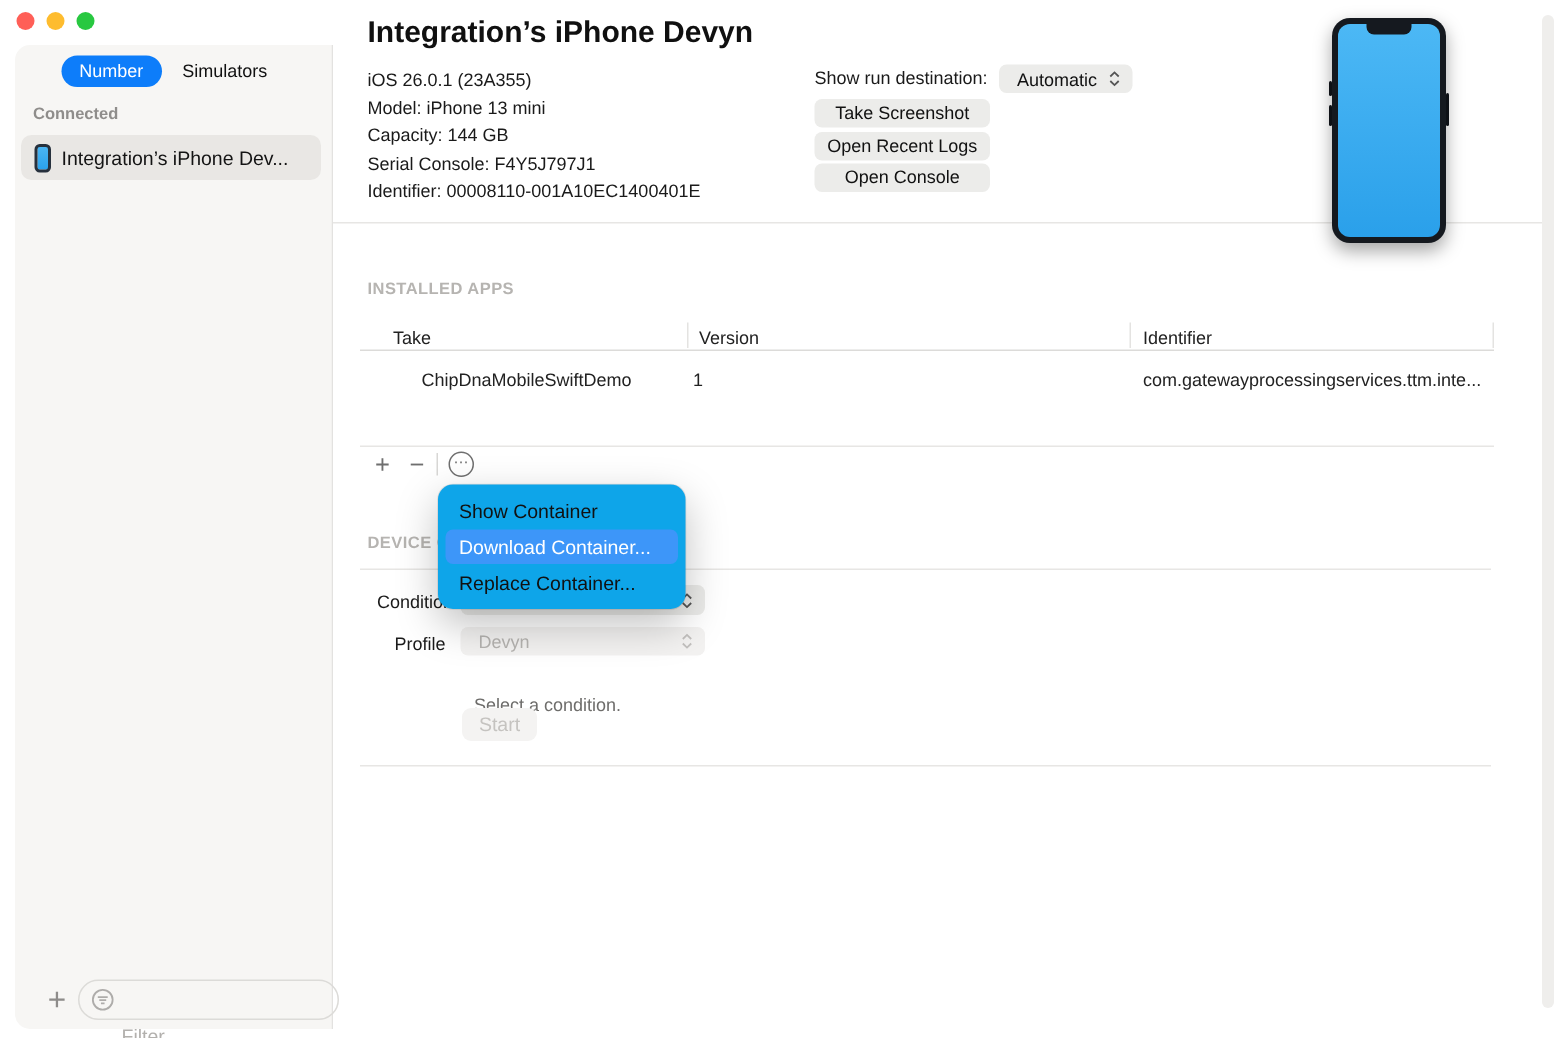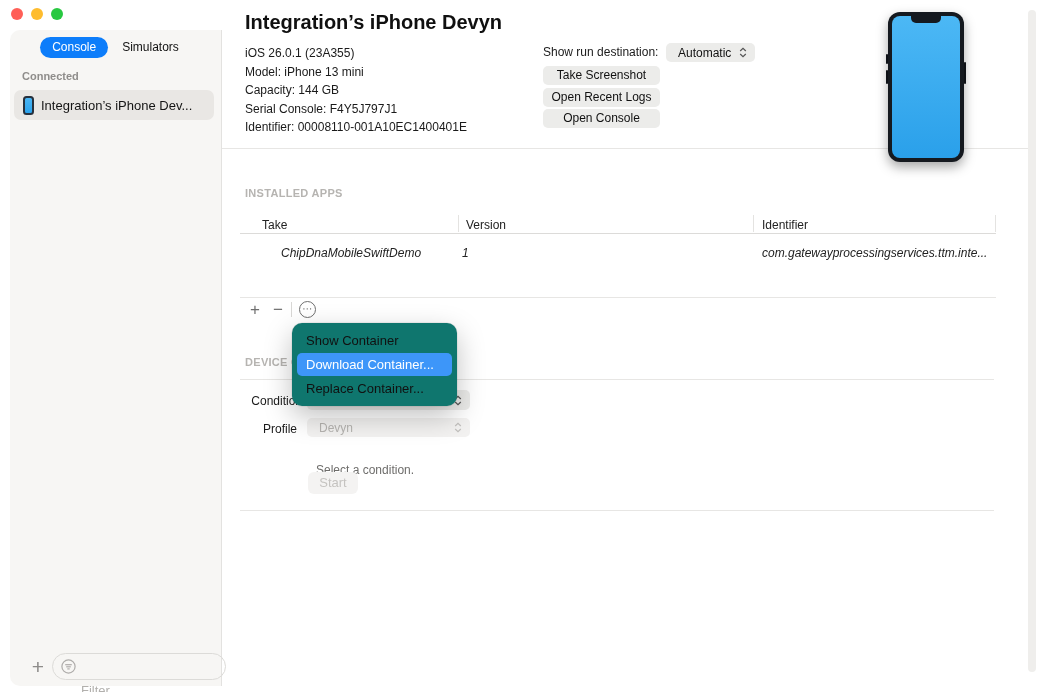--- a/index.html
+++ b/index.html
@@ -57,30 +57,30 @@
   .pb-l2 { left:-2px; top:58px; width:2px; height:14px; border-radius:1px; }
   .pb-r  { right:-2px; top:50px; width:2px; height:22px; border-radius:1px; }
 
   
   .hdiv { position:absolute; height:1px; background:#e7e6e4; }
   .vdiv { position:absolute; width:1px; background:#e4e3e1; }
 
   
   .sec-title { position:absolute; font-size:11px; font-weight:700; letter-spacing:0.3px; color:#b6b4b1; }
   .tbl-head { position:absolute; font-size:12px; color:#222; }
-  .tbl-cell { position:absolute; font-size:12px; color:#222; white-space:nowrap;font-style:italic; }
+  .tbl-cell { position:absolute; font-size:12px; color:#222; white-space:nowrap; }
 
   
   .tb-btn { position:absolute; font-size:17px; color:#6f6f6f; width:18px; height:18px; line-height:17px;
             text-align:center; cursor:default; }
   .more-circle { position:absolute; left:299px; top:301px; width:17px; height:17px; border:1.2px solid #6f6f6f;
             border-radius:50%; color:#6f6f6f; font-size:10px; line-height:14px; text-align:center; letter-spacing:0.5px; }
 
   
-  .ctx-menu { position:absolute; left:292px; top:323px; width:165px; background:#0f766e; border-radius:10px;
+  .ctx-menu { position:absolute; left:292px; top:323px; width:165px; background:#0ea5e9; border-radius:10px;
             padding:5px 0; box-shadow:0 0 0 0.5px rgba(0,0,0,0.10), 0 10px 28px rgba(0,0,0,0.25); z-index:50; }
   .ctx-item { height:23px; line-height:23px; margin:1px 5px; padding:0 9px; font-size:13px; color:#111;
             border-radius:5px; white-space:nowrap; cursor:default; }
   .ctx-item.hl { background:#3d96f9; color:#ffffff; }
 
   
   .form-label { position:absolute; font-size:12px; color:#1a1a1a; text-align:right; }
   .dd-condition { left:307px; top:390px; width:163px; height:20px; }
   .dd-profile { left:307px; top:418px; width:163px; height:19px; background:#f3f2f1; color:#b5b3b0; }
   .dd-profile .dd-text { color:#b5b3b0; }
@@ -95,21 +95,21 @@
 <body>
 
 <div id="app">
 
   <div class="traffic tl-close"></div>
   <div class="traffic tl-min"></div>
   <div class="traffic tl-zoom"></div>
 
   <div class="sidebar">
     <div class="seg-tabs">
-      <div class="seg-tab sel">Console</div>
+      <div class="seg-tab sel">Number</div>
       <div class="seg-tab">Simulators</div>
     </div>
     <div class="side-section">Connected</div>
     <div class="side-item">
       <span class="iphone-ic"></span>
       <span class="lbl">Integration’s iPhone Dev...</span>
     </div>
     <div class="side-footer-plus">+</div>
     <div class="filter-wrap">
       <svg width="15" height="15" viewBox="0 0 15 15">

